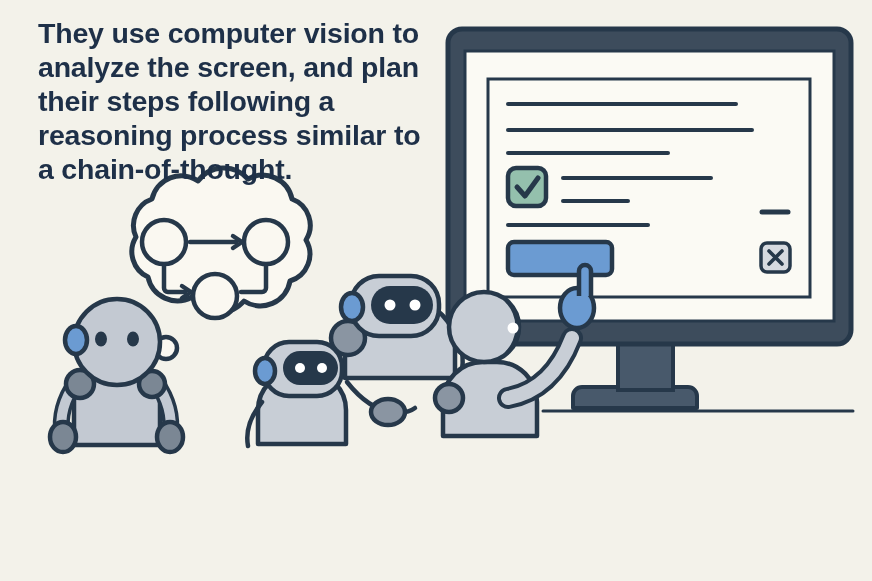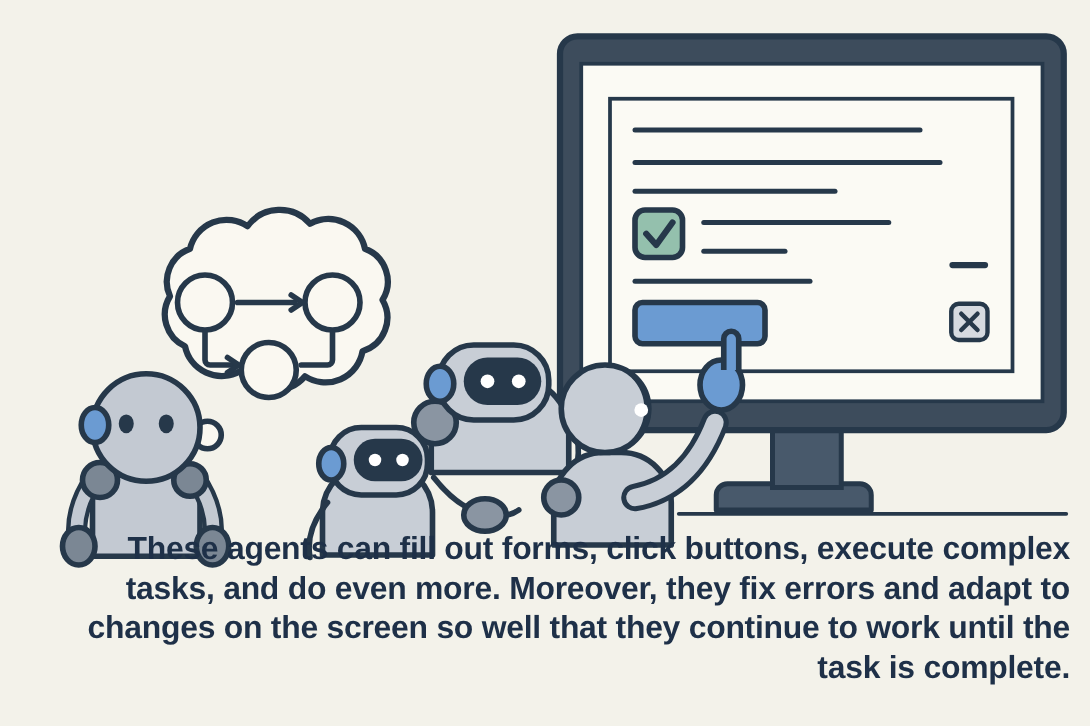--- a/index.html
+++ b/index.html
@@ -197,16 +197,16 @@
       <circle cx="117" cy="342" r="43" fill="#c3c9d2" stroke="#26384a" stroke-width="4.5"></circle>
 
       <ellipse cx="76" cy="340" rx="11" ry="14" fill="#6b9bd2" stroke="#26384a" stroke-width="4.5"></ellipse>
 
       <ellipse cx="101" cy="339" rx="6" ry="7.5" fill="#26384a"></ellipse>
       <ellipse cx="133" cy="339" rx="6" ry="7.5" fill="#26384a"></ellipse>
     </g>
 
   </svg>
 
-
-  <div class="caption" id="caption-bottom">These agents can fill out forms, click buttons, execute complex tasks, and do even more. Moreover, they fix errors and adapt to changes on the screen so well that they continue to work until the task is complete.</div>
+  <div class="caption" id="caption-top">They use computer vision to analyze the screen, and plan their steps following a reasoning process similar to a chain-of-thought.</div>
+
 
 </div>
 
 </body></html>

